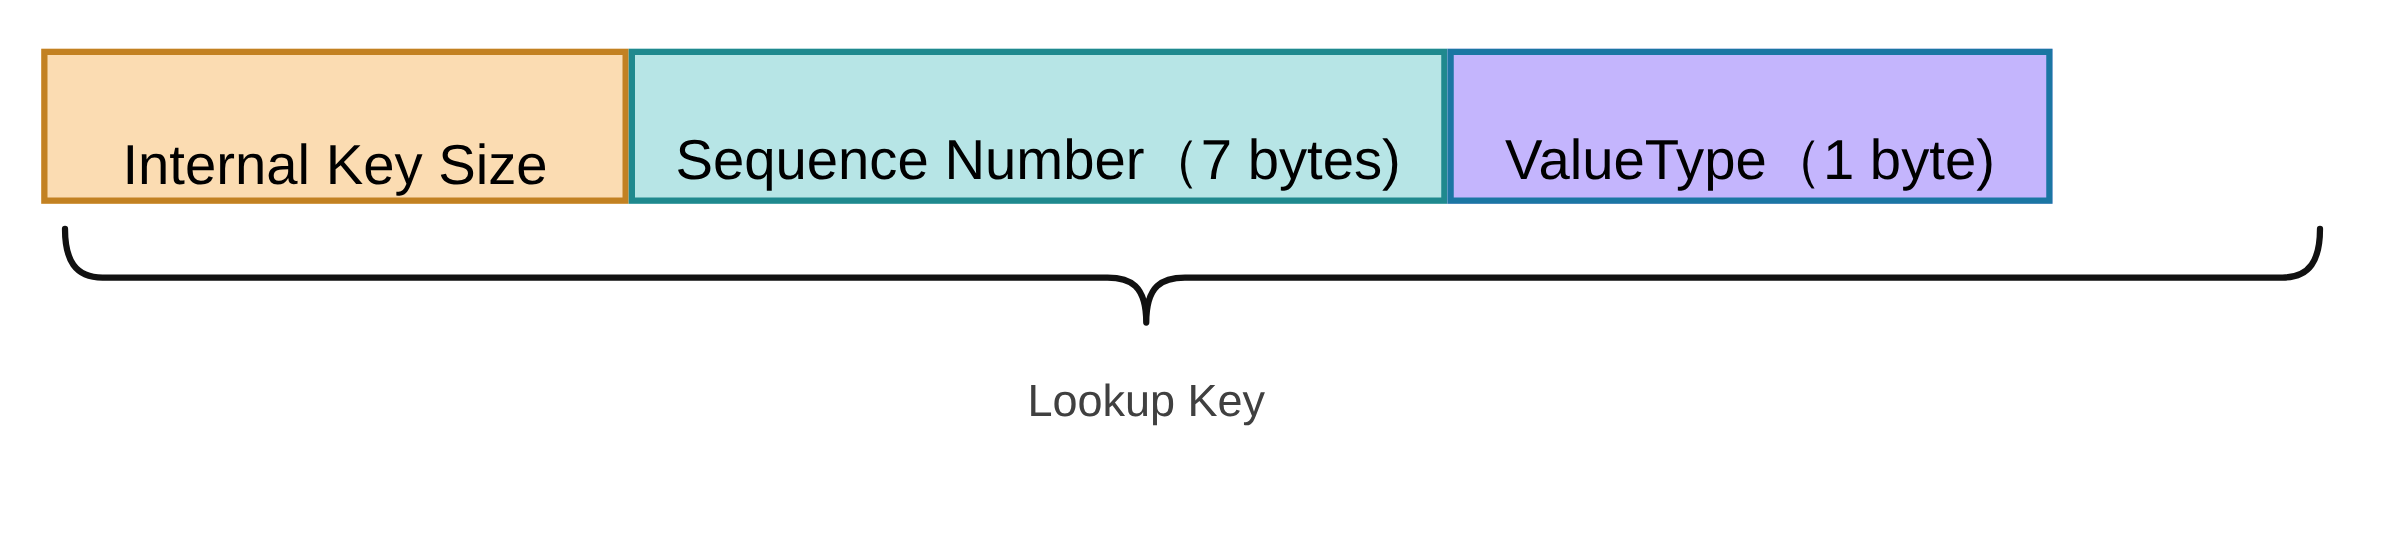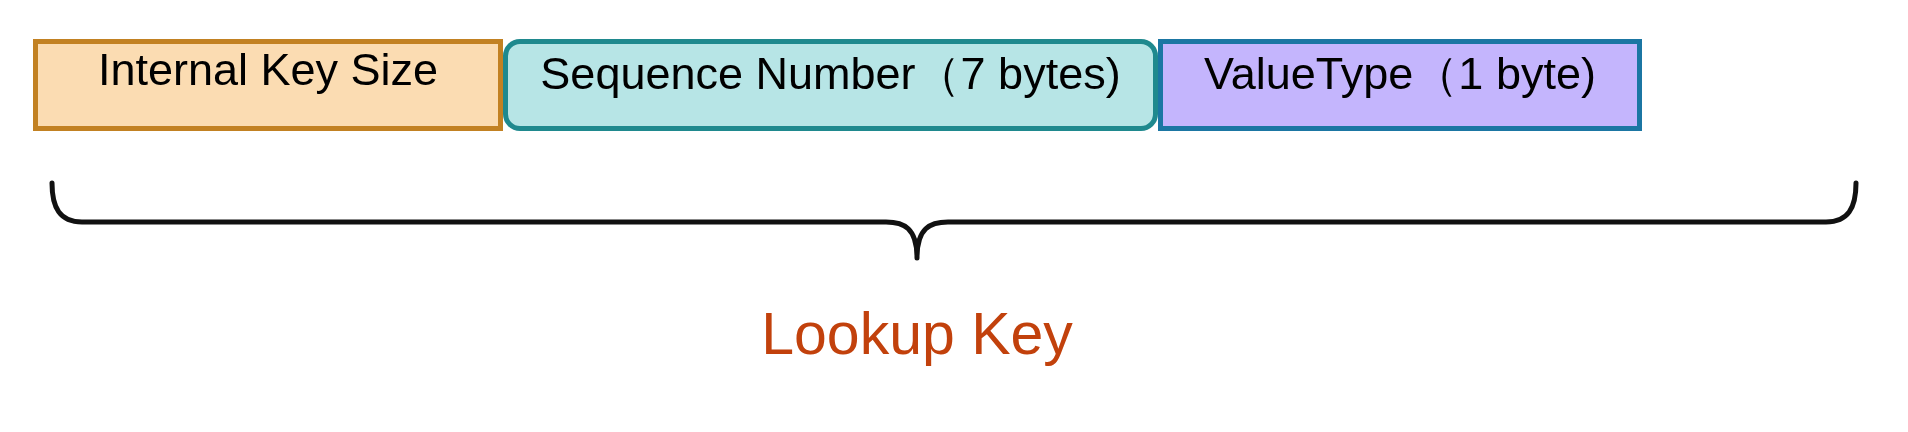--- a/index.html
+++ b/index.html
@@ -18,44 +18,44 @@
   #fields-row {
     position: absolute;
     left: 33px;
     top: 39px;
     height: 124px;
     display: flex;
     flex-direction: row;
   }
   .field-box {
     box-sizing: border-box;
-    height: 92px;
+    height: 124px;
     border: 5px solid #000;
     display: flex;
-    align-items: flex-start;
+    align-items: flex-end;
     justify-content: center;
     font-size: 45px;
     color: #000000;
     white-space: nowrap;
     text-align: center;
   }
   #brace-wrap {
     position: absolute;
     left: 48px;
     top: 180px;
     width: 1812px;
     height: 84px;
   }
   #lookup-key-label {
     position: absolute;
     left: 917px;
     top: 300px;
     transform: translateX(-50%);
-    font-size: 59px;
-    color: #c2410c;
+    font-size: 36px;
+    color: #404040;
     white-space: nowrap;
   }
   #watermark {
     position: absolute;
     left: 1386px;
     top: 310px;
     font-size: 56px;
     letter-spacing: 1px;
     color: #cacaca;
     text-shadow: 3px 3px 1px #ffffff;
@@ -65,21 +65,21 @@
 </style>
 </head>
 <body>
 
 <div id="canvas">
 
   <div id="fields-row">
       <div class="field-box" style="width: 470px; background: rgb(251, 220, 178); border-color: rgb(194, 129, 34);">
         <span>Internal Key Size</span>
       </div>
-      <div class="field-box" style="width: 655px; background: rgb(183, 229, 230); border-color: rgb(31, 137, 142); border-radius: 17px;">
+      <div class="field-box" style="width: 655px; background: rgb(183, 229, 230); border-color: rgb(31, 137, 142);">
         <span>Sequence Number（7 bytes)</span>
       </div>
       <div class="field-box" style="width: 484px; background: #c4b5fd; border-color: rgb(27, 118, 163);">
         <span>ValueType（1 byte)</span>
       </div>
     </div>
 
   <div id="brace-wrap">
     <svg width="1812" height="84" viewBox="0 0 1812 84">
       <path id="brace-path" d="M 4,3 C 4,28 12,42 34,42 L 838,42 C 856,42 869,48 869,78 C 869,48 882,42 900,42 L 1778,42 C 1800,42 1808,28 1808,3" fill="none" stroke="#111111" stroke-width="5" stroke-linecap="round" stroke-linejoin="round"></path>

